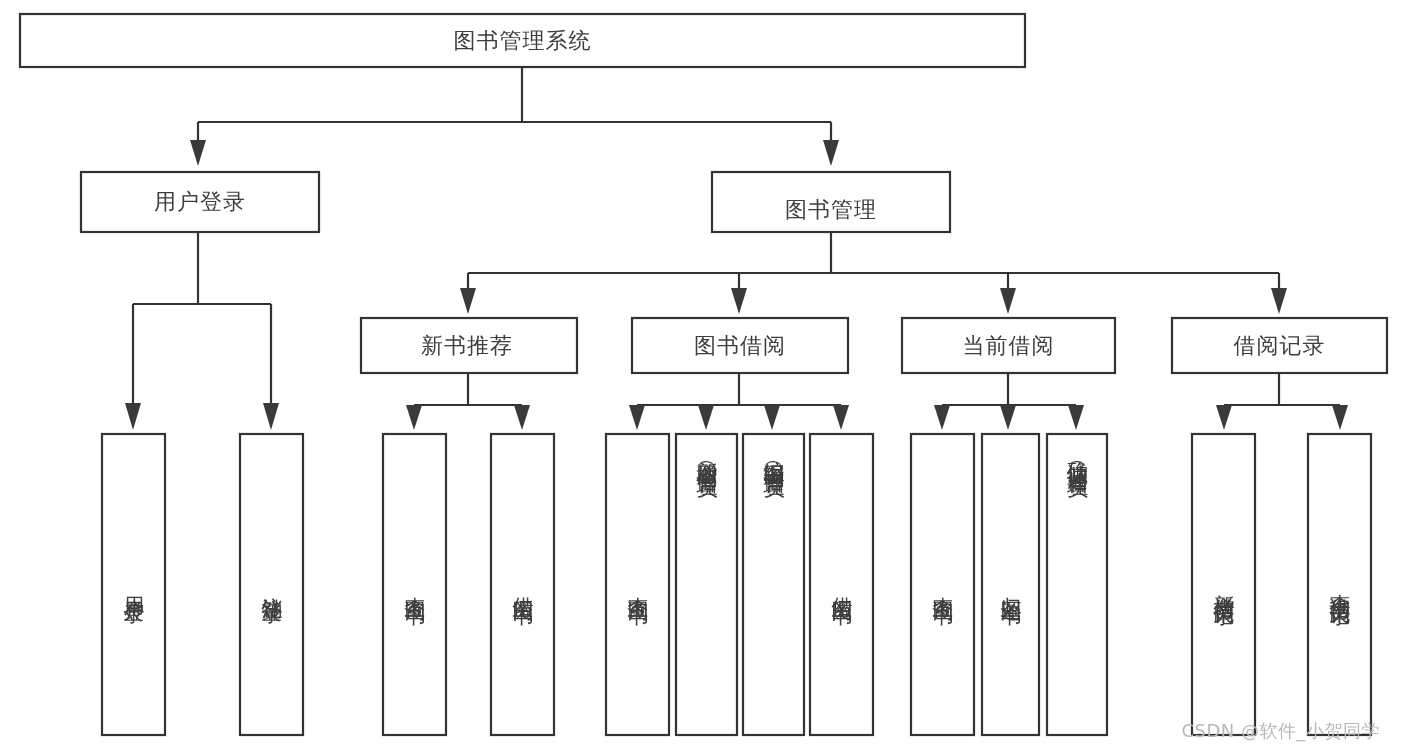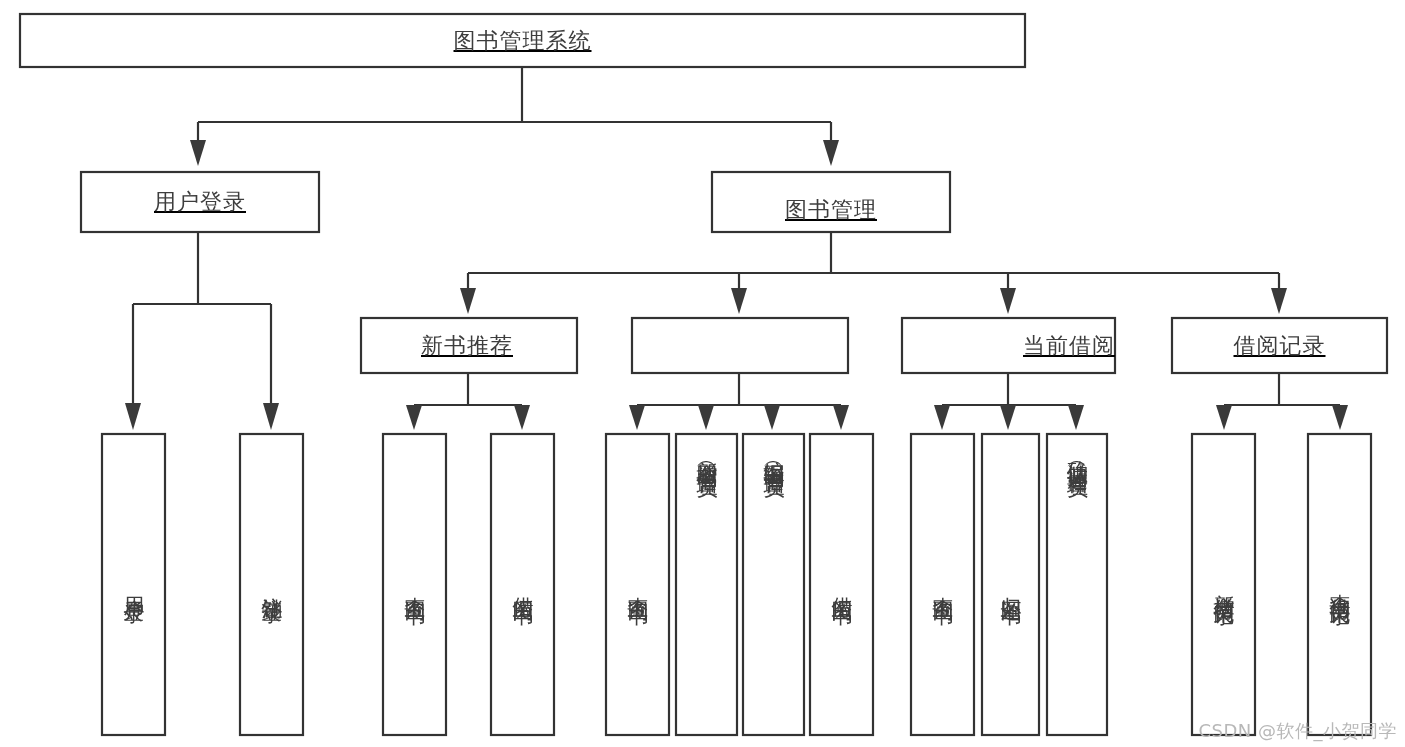--- a/index.html
+++ b/index.html
@@ -60,32 +60,31 @@
     color: #3d3d3d;
     letter-spacing: 2.5px;
     white-space: nowrap;
   }
   .htext-wrap {
     position: absolute;
     display: flex;
     align-items: center;
     justify-content: center;
     pointer-events: none;
-    text-decoration: underline;
   }
   .htext {
     font-family: "DejaVu Sans", "Liberation Sans", sans-serif;
     font-size: 22px;
     color: #3d3d3d;
     letter-spacing: 1px;
     white-space: nowrap;
   }
   #watermark {
     position: absolute;
-    right: 8px;
+    right: 25px;
     bottom: 4px;
     font-family: "DejaVu Sans", "Liberation Sans", sans-serif;
     font-size: 18px;
     color: #b8b8b8;
     letter-spacing: 0.5px;
     white-space: nowrap;
     user-select: none;
   }
 </style>
 </head>
@@ -201,22 +200,25 @@
   </div>
 
   <div class="htext-wrap" style="left:712px; top:172px; width:238px; height:76px;">
     <span class="htext">图书管理</span>
   </div>
 
   <div class="htext-wrap" style="left:361px; top:318px; width:212px; height:55px;">
     <span class="htext">新书推荐</span>
   </div>
 
-
-  <div class="htext-wrap" style="left:902px; top:318px; width:213px; height:55px;justify-content:flex-end;">
+  <div class="htext-wrap" style="left:632px; top:318px; width:216px; height:55px;">
+    <span class="htext">图书借阅</span>
+  </div>
+
+  <div class="htext-wrap" style="left:902px; top:318px; width:213px; height:55px;">
     <span class="htext">当前借阅</span>
   </div>
 
   <div class="htext-wrap" style="left:1172px; top:318px; width:215px; height:55px;">
     <span class="htext">借阅记录</span>
   </div>
 
   <div class="vtext-wrap" style="left:102px; top:434px; width:63px; height:301px;">
     <span class="vtext">用户登录</span>
   </div>

